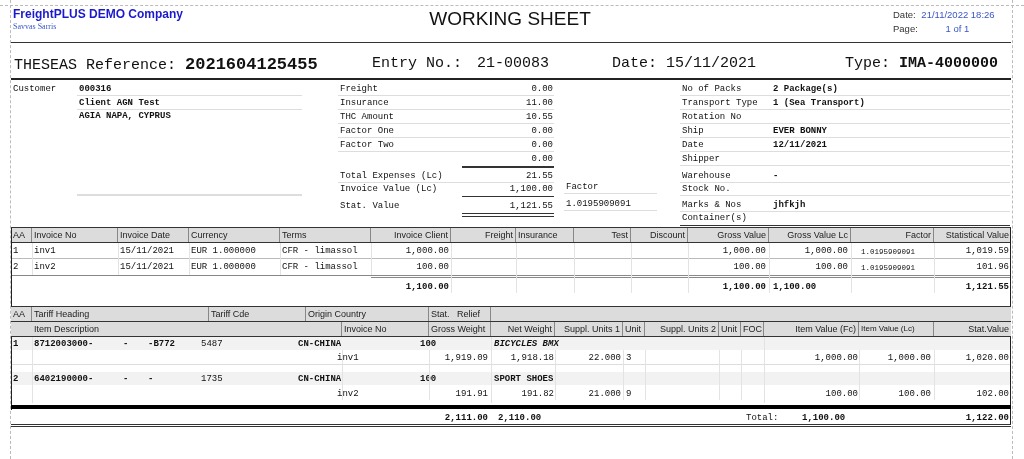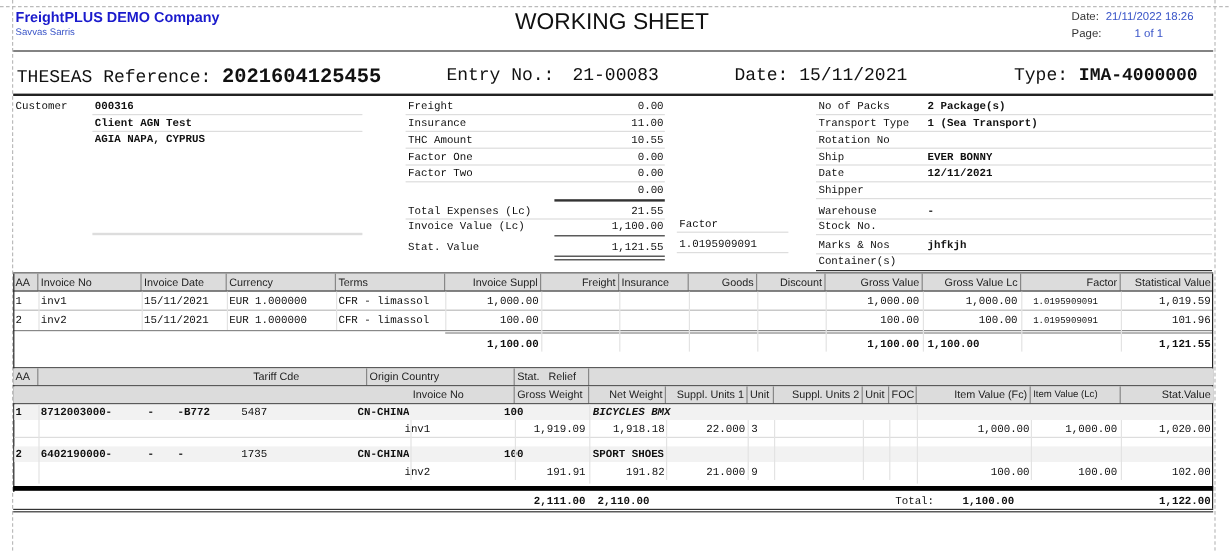--- a/index.html
+++ b/index.html
@@ -10,21 +10,21 @@
   .b { font-weight: bold; }
   .r { text-align: right; }
   .dash-top { position:absolute; left:0; top:5px; width:1024px; border-top:1px dashed #bbb; }
   .dash-left { position:absolute; left:10px; top:0; height:459px; border-left:1px dashed #bbb; }
   .dash-right { position:absolute; left:1012px; top:0; height:459px; border-left:1px dashed #bbb; }
   .hline { position:absolute; height:0; border-top:1px solid #333; }
   .hline2 { position:absolute; height:0; border-top:2px solid #222; }
   .thin { position:absolute; height:0; border-top:1px solid #ddd; }
   .vline { position:absolute; width:0; border-left:1px solid #999; }
   .company { left:13px; top:7px; font-size:12px; color:#1a1acc; font-weight:bold; }
-  .user { left:13px; top:22px; font-size:8px; color:#3a55c8; }
+  .user { left:13px; top:22px; font-size:8px; color:#3a55c8;font-family:Liberation Serif, serif; }
   .title { left:380px; top:8px; width:260px; text-align:center; font-size:19px; color:#111; }
   .meta { font-size:9.5px; }
   .meta .lbl { color:#333; }
   .meta .val { color:#3a55c8; }
   .refrow { top:55px; font-size:15px; }
   .refrow .big { font-size:17px; font-weight:bold; }
   .cell { position:absolute; font-size:9px; white-space:nowrap; overflow:hidden; line-height:12px; }
   .hdr { position:absolute; background:#dcdcdc; }
   .hcell { position:absolute; font-family:"Liberation Sans", sans-serif; font-size:9px; line-height:14px; white-space:nowrap; overflow:hidden; border-right:1px solid #888; padding:0 2px; color:#222; }
   .row-alt { position:absolute; background:#f2f2f2; }
@@ -138,24 +138,24 @@
 <div class="cell" style="left:682px;top:212px;">Container(s)</div>
 <div class="hline" style="left:680px;top:225px;width:330px;"></div>
 
 <div class="hline" style="left:11px;top:227px;width:1000px;"></div>
 <div class="hdr" style="left:11px;top:228px;width:1000px;height:14px;">
   <div class="hcell" style="left:0;width:21px;">AA</div>
   <div class="hcell" style="left:21px;width:86px;">Invoice No</div>
   <div class="hcell" style="left:107px;width:71px;">Invoice Date</div>
   <div class="hcell" style="left:178px;width:91px;">Currency</div>
   <div class="hcell" style="left:269px;width:91px;">Terms</div>
-  <div class="hcell r" style="left:360px;width:80px;">Invoice Suppl</div>
+  <div class="hcell r" style="left:360px;width:80px;">Invoice Client</div>
   <div class="hcell r" style="left:440px;width:65px;">Freight</div>
   <div class="hcell" style="left:505px;width:58px;">Insurance</div>
-  <div class="hcell r" style="left:563px;width:57px;">Goods</div>
+  <div class="hcell r" style="left:563px;width:57px;">Test</div>
   <div class="hcell r" style="left:620px;width:57px;">Discount</div>
   <div class="hcell r" style="left:677px;width:81px;">Gross Value</div>
   <div class="hcell r" style="left:758px;width:82px;">Gross Value Lc</div>
   <div class="hcell r" style="left:840px;width:83px;">Factor</div>
   <div class="hcell r" style="left:923px;width:77px;border-right:none;">Statistical Value</div>
 </div>
 <div class="hline" style="left:11px;top:242px;width:1000px;"></div>
 
 <div>
   <div class="cell" style="left:13px;top:245px;">1</div>
@@ -207,28 +207,30 @@
   <div class="cell r b" style="left:688px;top:281px;width:78px;">1,100.00</div>
   <div class="cell b" style="left:773px;top:281px;">1,100.00</div>
   <div class="cell r b" style="left:934px;top:281px;width:75px;">1,121.55</div>
 </div>
 
 <div class="vline" style="left:11px;top:294px;height:116px;border-left-color:#222;"></div>
 <div class="vline" style="left:1010px;top:294px;height:130px;border-left-color:#222;"></div>
 <div class="hline" style="left:11px;top:306px;width:1000px;"></div>
 <div class="hdr" style="left:11px;top:307px;width:1000px;height:14px;">
   <div class="hcell" style="left:0;width:21px;">AA</div>
+  <div class="hcell" style="left:21px;width:177px;">Tariff Heading</div>
   <div class="hcell" style="left:198px;width:97px;">Tariff Cde</div>
   <div class="hcell" style="left:295px;width:123px;">Origin Country</div>
   <div class="hcell" style="left:418px;width:26px;border-right:none;">Stat.</div>
   <div class="hcell" style="left:444px;width:36px;">Relief</div>
 </div>
 <div class="hline" style="left:11px;top:321px;width:1000px;"></div>
 <div class="hdr" style="left:11px;top:322px;width:1000px;height:14px;">
   <div class="hcell" style="left:0;width:21px;"></div>
+  <div class="hcell" style="left:21px;width:310px;">Item Description</div>
   <div class="hcell" style="left:331px;width:87px;">Invoice No</div>
   <div class="hcell" style="left:418px;width:62px;">Gross Weight</div>
   <div class="hcell r" style="left:480px;width:64px;">Net Weight</div>
   <div class="hcell r" style="left:544px;width:68px;">Suppl. Units 1</div>
   <div class="hcell" style="left:612px;width:22px;">Unit</div>
   <div class="hcell r" style="left:634px;width:74px;">Suppl. Units 2</div>
   <div class="hcell" style="left:708px;width:22px;">Unit</div>
   <div class="hcell" style="left:730px;width:23px;">FOC</div>
   <div class="hcell r" style="left:753px;width:95px;">Item Value (Fc)</div>
   <div class="hcell" style="left:848px;width:75px;font-size:8px;">Item Value (Lc)</div>

